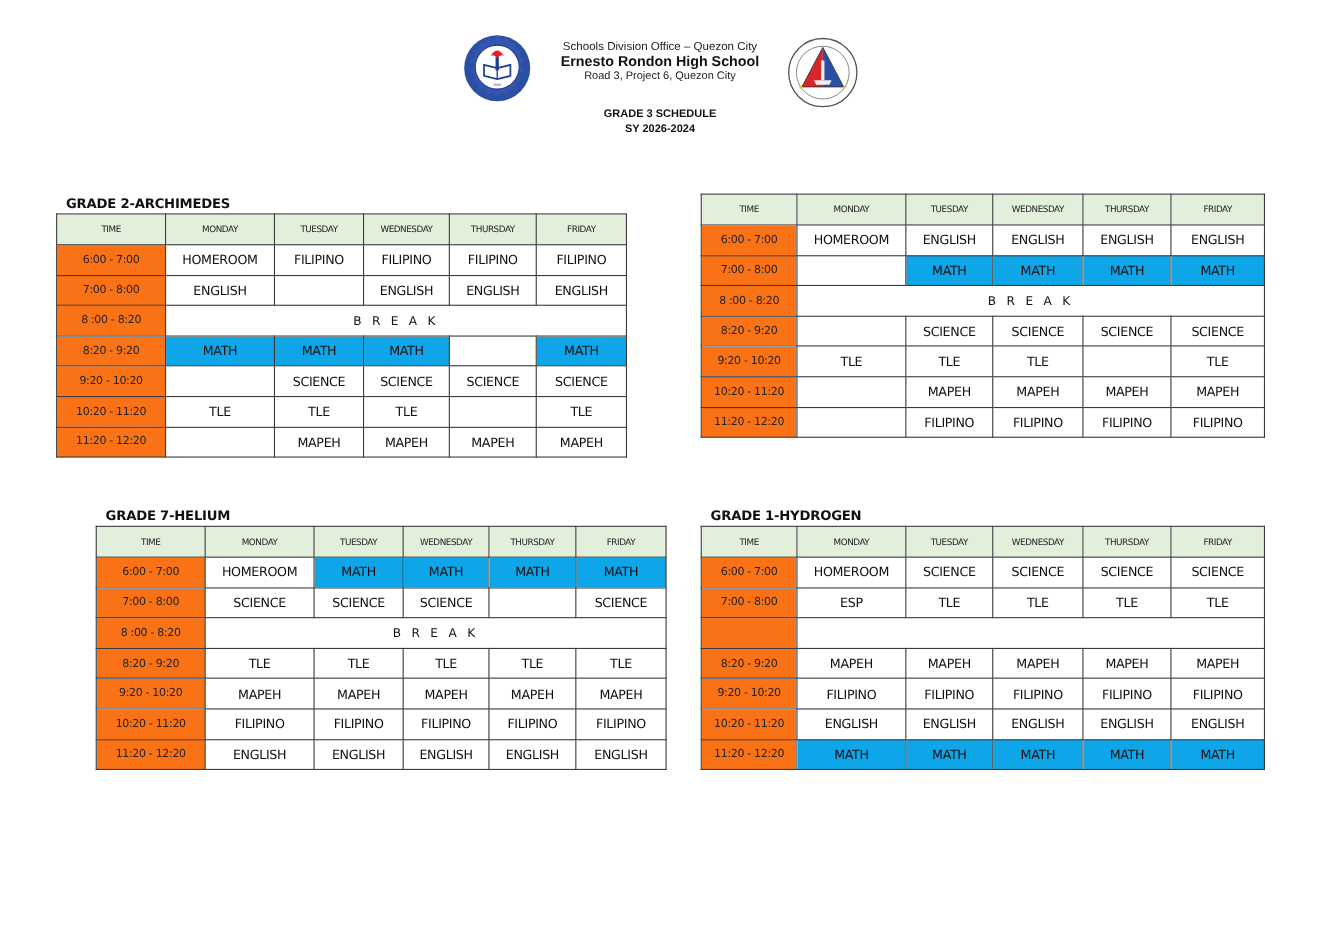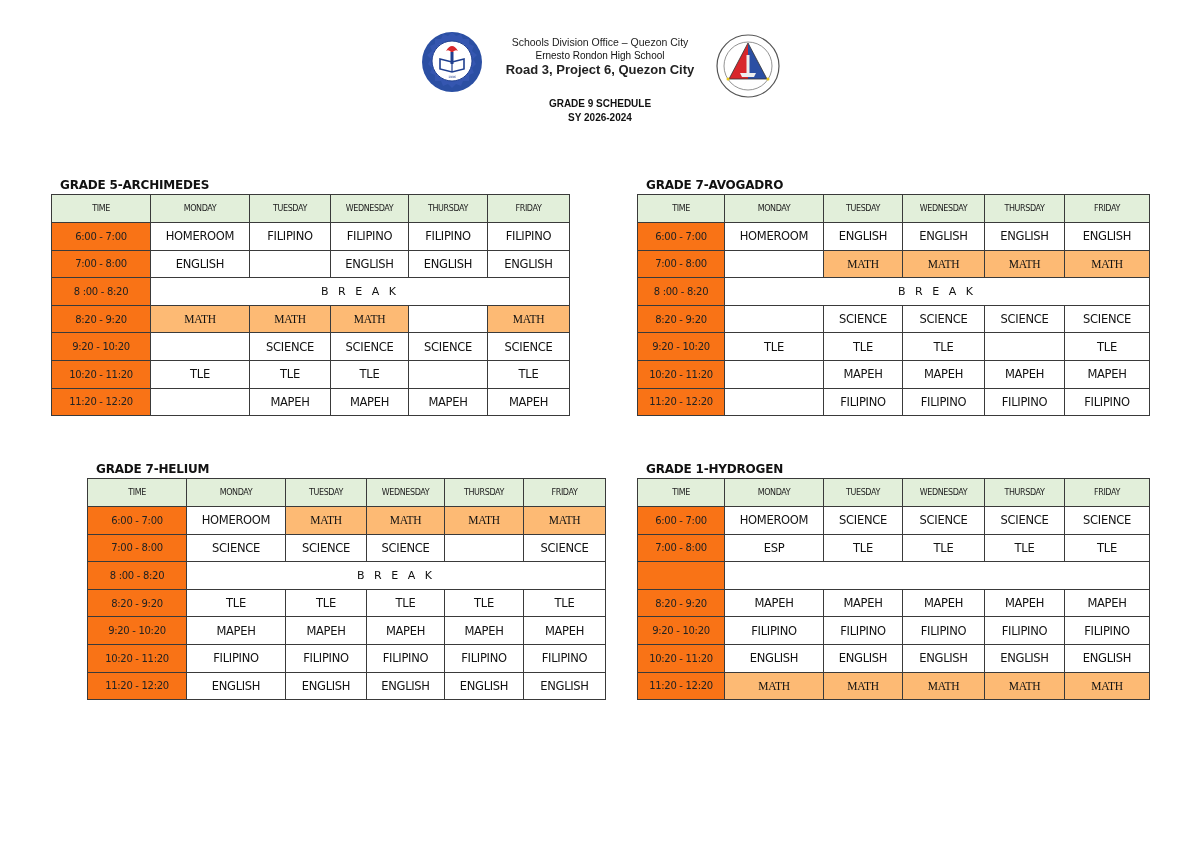--- a/index.html
+++ b/index.html
@@ -2,32 +2,32 @@
 <html><head>
 <meta charset="utf-8">
 <style>
   html, body { margin:0; padding:0; background:#ffffff; }
   body { width:1200px; height:849px; position:relative; overflow:hidden; font-family:"Liberation Sans", sans-serif; color:#111; }
   .header { position:absolute; left:0; top:0; width:1196px; height:140px; }
   .logo-left { position:absolute; left:421px; top:31px; width:62px; height:62px; }
   .logo-right { position:absolute; left:714px; top:33px; width:68px; height:66px; }
   .hdr-text { position:absolute; left:480px; top:35px; width:240px; text-align:center; font-family:"Liberation Sans", sans-serif; }
   .hdr-line1 { font-size:10.5px; color:#222; line-height:14px; }
-  .hdr-line2 { font-size:10px; font-weight:normal; color:#111; line-height:14px; }
-  .hdr-line3 { font-size:13px; color:#222; line-height:14px;font-weight:bold; }
+  .hdr-line2 { font-size:13px; font-weight:bold; color:#111; line-height:14px; }
+  .hdr-line3 { font-size:10px; color:#222; line-height:14px; }
   .hdr-title { position:absolute; left:480px; top:97px; width:240px; text-align:center; font-size:10px; font-weight:bold; line-height:14px; }
 
   .section { position:absolute; width:520px; }
   .sec-title { font-family:"DejaVu Sans", sans-serif; font-size:12px; font-weight:bold; height:18px; line-height:18px; padding-left:9px; letter-spacing:-0.2px; }
   table.sched { border-collapse:collapse; table-layout:fixed;border-radius:23px; }
   table.sched td { border:1px solid #3a3a3a; text-align:center; padding:0; height:26.6px; overflow:hidden; white-space:nowrap; }
   td.th { background:#e2efda; font-family:"DejaVu Sans", sans-serif; font-size:8px; letter-spacing:-0.4px; color:#222; }
   td.time { background:#f97316; font-family:"DejaVu Sans", sans-serif; font-size:10px; letter-spacing:-0.3px; color:#222; }
   td.cell { background:#ffffff; font-family:"DejaVu Sans", sans-serif; font-size:11.5px; letter-spacing:-0.3px; color:#111; }
-  td.cell.math { background:#fdba74;font-family:Liberation Serif, serif; }
+  td.cell.math { background:#0ea5e9; }
   td.brk { background:#ffffff; font-family:"DejaVu Sans", sans-serif; font-size:11px; letter-spacing:3px; color:#111; }
   tr.hrow td { height:27px; }
 </style>
 </head>
 <body>
 
 <div class="header">
   <div class="logo-left">
     <svg width="62" height="62" viewBox="0 0 62 62">
       <g fill="#2b4fa3">
@@ -45,41 +45,41 @@
       <text x="31" y="47" font-size="3" text-anchor="middle" fill="#1f3f8f" font-family="DejaVu Sans, sans-serif">1996</text>
     </svg>
   </div>
 
   <div class="hdr-text">
     <div class="hdr-line1">Schools Division Office – Quezon City</div>
     <div class="hdr-line2">Ernesto Rondon High School</div>
     <div class="hdr-line3">Road 3, Project 6, Quezon City</div>
   </div>
   <div class="hdr-title">
-    <div>GRADE 9 SCHEDULE</div>
+    <div>GRADE 3 SCHEDULE</div>
     <div>SY 2026-2024</div>
   </div>
 
   <div class="logo-right">
     <svg width="68" height="66" viewBox="0 0 68 66">
       <circle cx="34" cy="33" r="31" fill="#ffffff" stroke="#555" stroke-width="1.2"></circle>
       <circle cx="34" cy="33" r="24" fill="#ffffff" stroke="#777" stroke-width="0.8"></circle>
       <path d="M34 10 L15 46 L34 46 Z" fill="#d8262b"></path>
       <path d="M34 10 L34 46 L53 46 Z" fill="#2b4fa3"></path>
       <path d="M34 10 L15 46 L53 46 Z" fill="none" stroke="#333" stroke-width="0.8"></path>
       <rect x="32.5" y="22" width="3" height="18" fill="#eeeeee"></rect>
       <path d="M26 40 L42 40 L40 44 L28 44 Z" fill="#eeeeee"></path>
       <circle cx="14" cy="46" r="1.5" fill="#e6c619"></circle>
       <circle cx="54" cy="46" r="1.5" fill="#e6c619"></circle>
     </svg>
   </div>
 </div>
 
 <div class="section" style="left:51px; top:176px;">
-  <div class="sec-title">GRADE 5-ARCHIMEDES</div>
+  <div class="sec-title">GRADE 2-ARCHIMEDES</div>
   <table class="sched" style="width:519px;">
     <colgroup>
         <col style="width:99px">
         <col style="width:99px">
         <col style="width:81px">
         <col style="width:78px">
         <col style="width:79px">
         <col style="width:82px">
       </colgroup>
     <tbody>
@@ -141,21 +141,20 @@
       <td class="cell">MAPEH</td>
       <td class="cell">MAPEH</td>
       <td class="cell">MAPEH</td>
       <td class="cell">MAPEH</td>
     </tr>
   </tbody>
     </table>
 </div>
 
 <div class="section" style="left:637px; top:176px;">
-  <div class="sec-title">GRADE 7-AVOGADRO</div>
   <table class="sched" style="width:512px;">
     <colgroup>
         <col style="width:87px">
         <col style="width:99px">
         <col style="width:79px">
         <col style="width:82px">
         <col style="width:80px">
         <col style="width:85px">
       </colgroup>
     <tbody>

